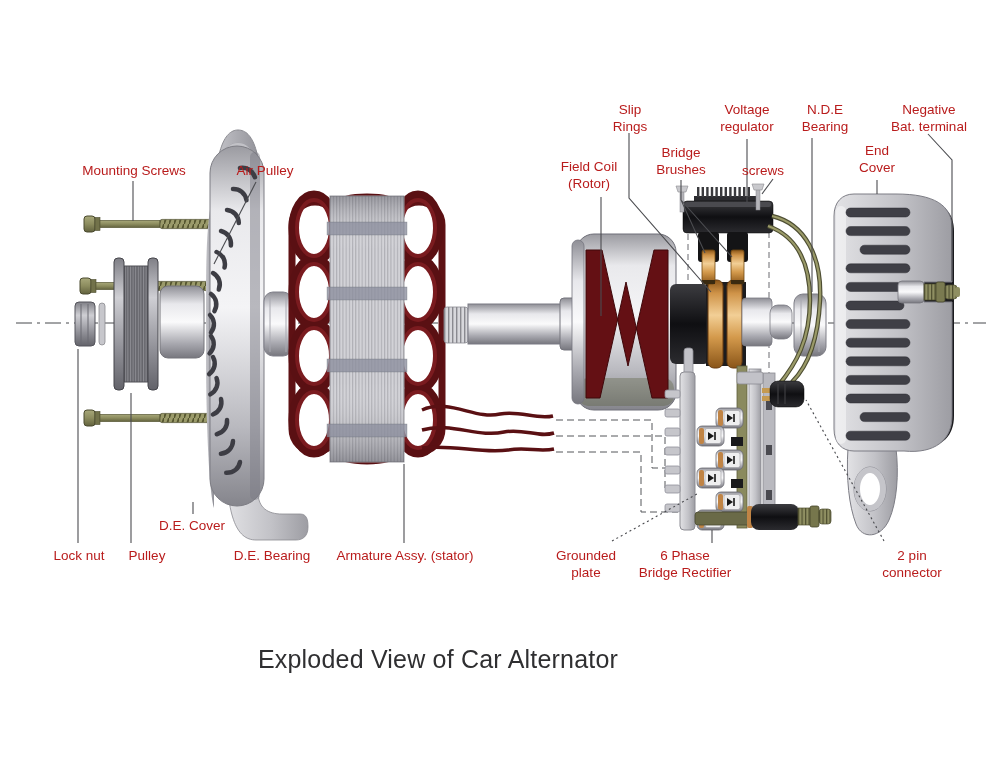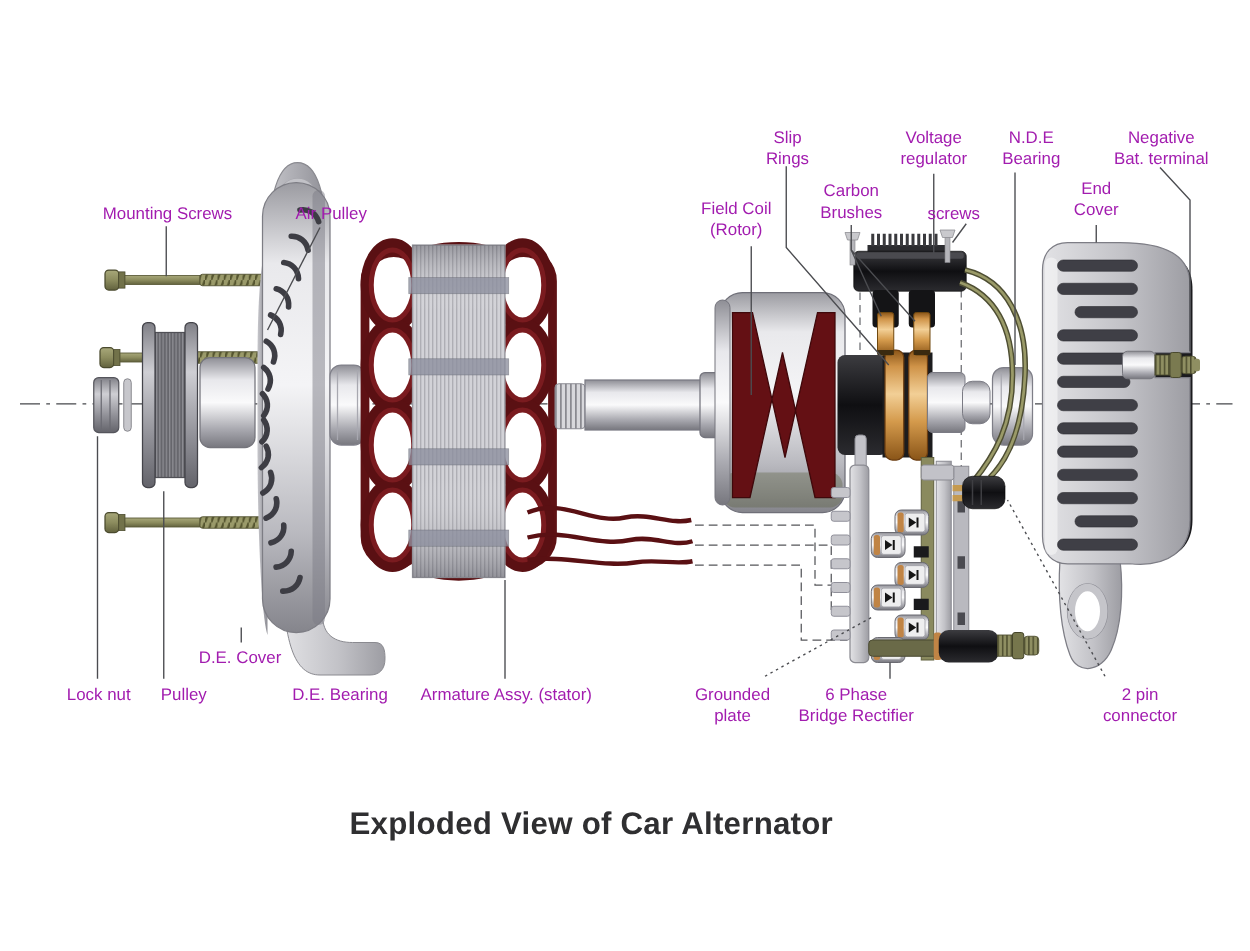--- a/index.html
+++ b/index.html
@@ -1,24 +1,24 @@
 <!DOCTYPE html>
 <html><head>
 <meta charset="utf-8">
 <style>
   html,body{margin:0;padding:0;background:#ffffff;}
   #stage{position:relative;width:1000px;height:761px;background:#ffffff;overflow:hidden;
          font-family:"Liberation Sans", sans-serif;}
   #diagram{position:absolute;left:0;top:0;}
-  .lbl{position:absolute;font-size:13.5px;color:#a21caf;line-height:1.26;}
+  .lbl{position:absolute;font-size:13.5px;color:#b91c1c;line-height:1.26;}
   .c{text-align:center;}
   .l{text-align:center;}
   .ln{display:block;}
   #title{position:absolute;left:0;top:645px;width:876px;text-align:center;
-         font-size:25px;font-weight:bold;color:#2f2f31;letter-spacing:0.2px;padding-left:35px;}
+         font-size:25px;font-weight:normal;color:#2f2f31;letter-spacing:0.2px;}
 </style>
 </head>
 <body>
 
 <div id="stage">
 
 <svg id="diagram" width="1000" height="761" viewBox="0 0 1000 761" xmlns="http://www.w3.org/2000/svg">
   <defs>
     <linearGradient id="gMetalV" x1="0" y1="0" x2="0" y2="1">
       <stop offset="0" stop-color="#9b9ba1"></stop>
@@ -399,21 +399,21 @@
 
 <div class="lbl l" style="left:553px;top:158px;width:72px">
   <span class="ln">Field Coil</span>
   <span class="ln">(Rotor)</span>
 </div>
 <div class="lbl c" style="left:606px;top:101px;width:48px">
   <span class="ln">Slip</span>
   <span class="ln">Rings</span>
 </div>
 <div class="lbl c" style="left:645px;top:144px;width:72px">
-  <span class="ln">Carbon</span>
+  <span class="ln">Bridge</span>
   <span class="ln">Brushes</span>
 </div>
 <div class="lbl c" style="left:705px;top:101px;width:84px">
   <span class="ln">Voltage</span>
   <span class="ln">regulator</span>
 </div>
 <div class="lbl c" style="left:740px;top:162px;width:46px">screws</div>
 <div class="lbl c" style="left:791px;top:101px;width:68px">
   <span class="ln">N.D.E</span>
   <span class="ln">Bearing</span>

